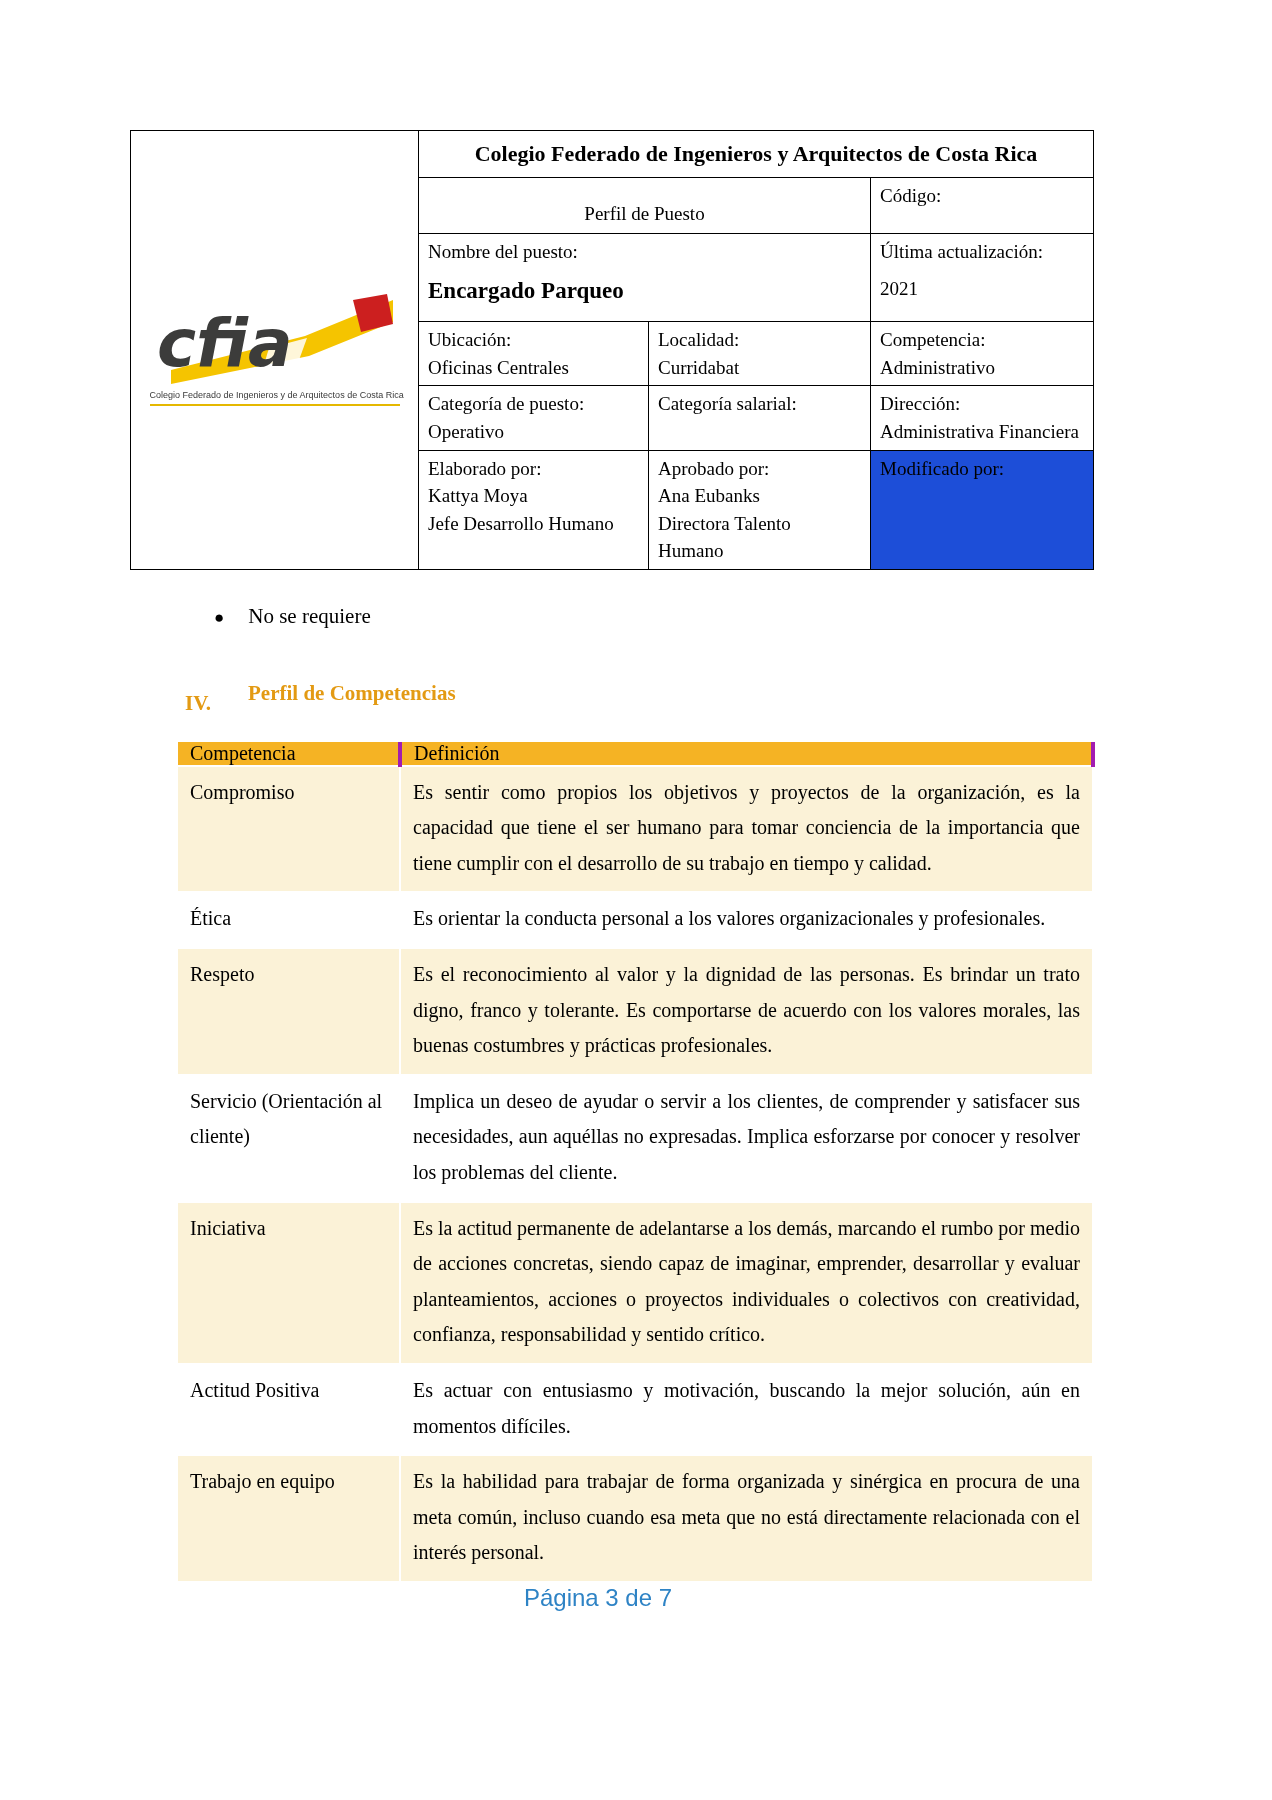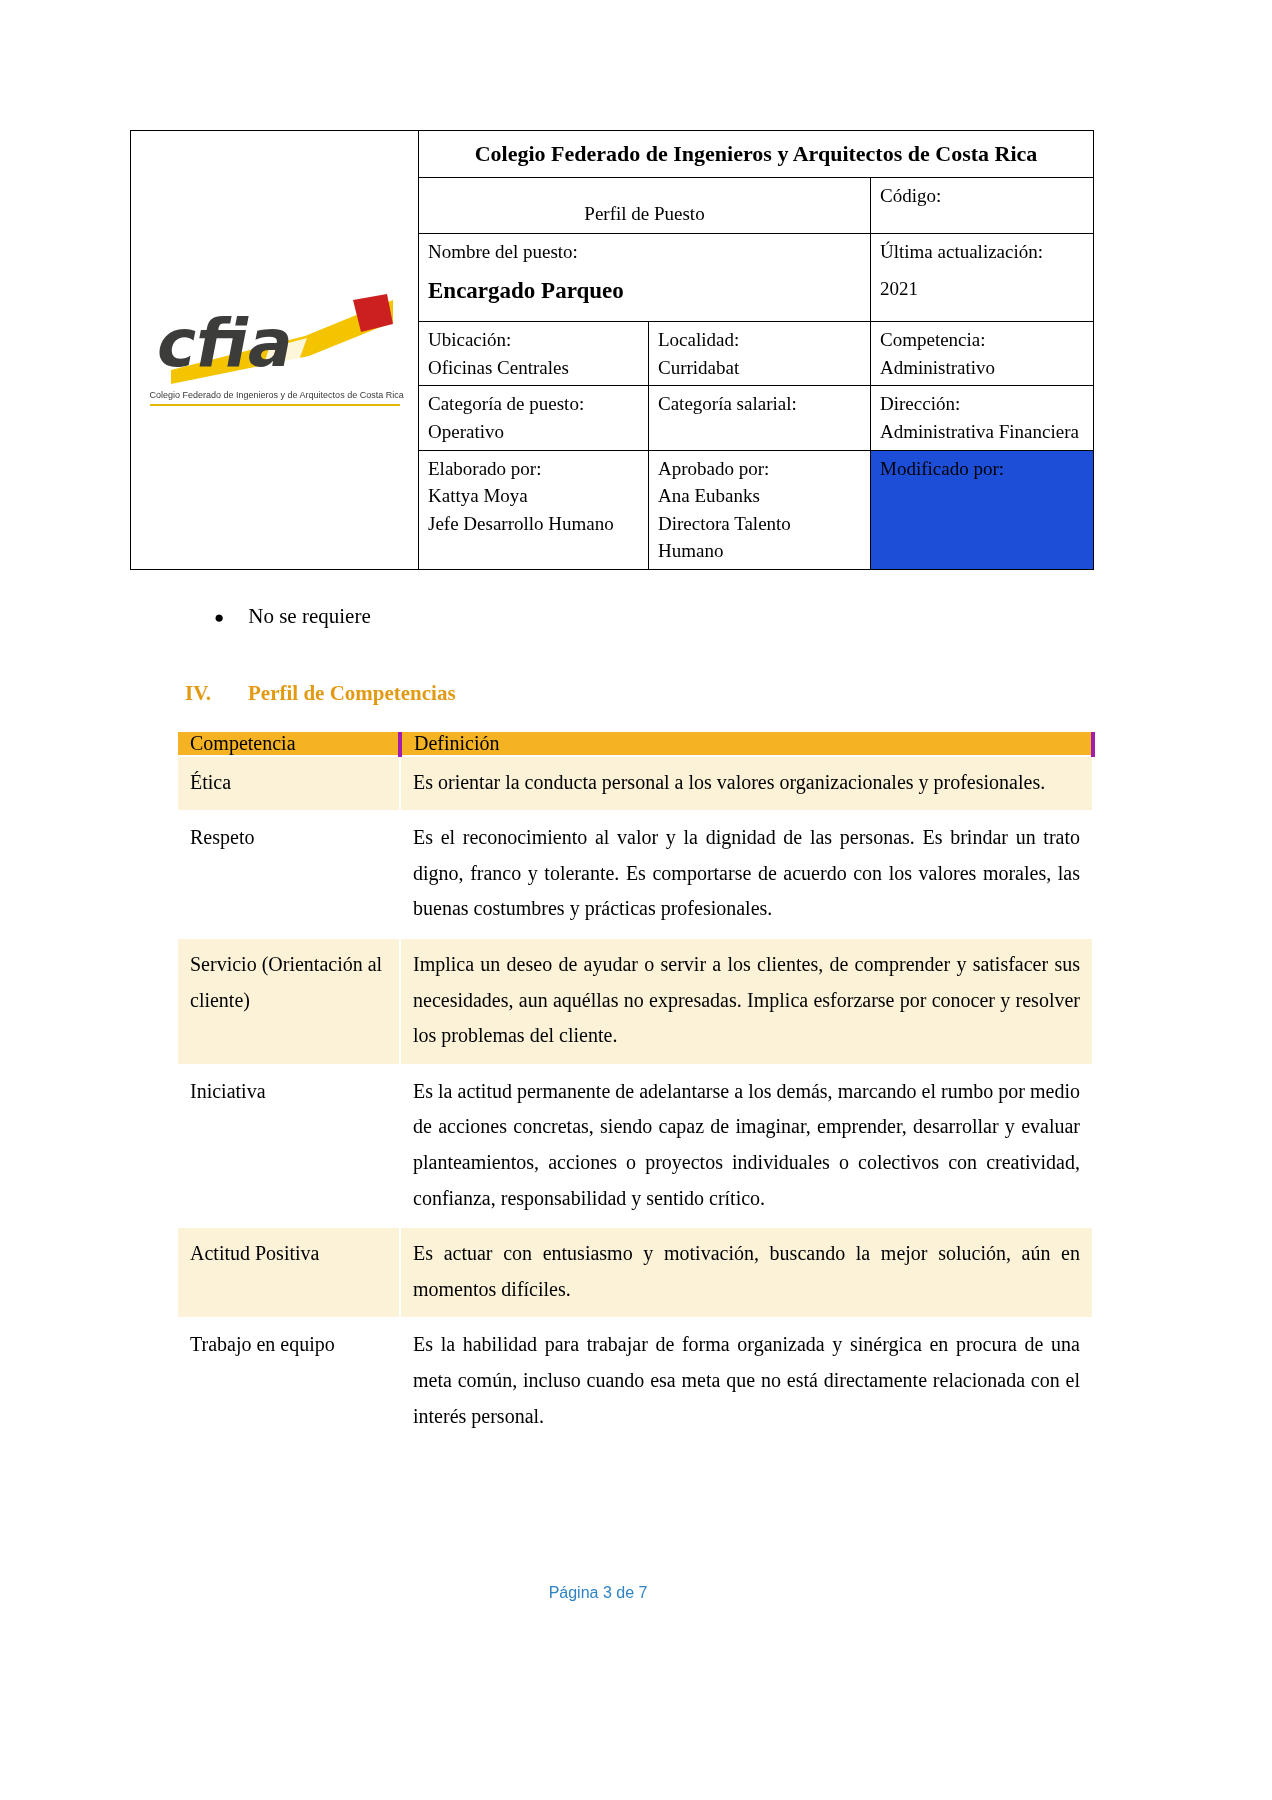--- a/index.html
+++ b/index.html
@@ -65,21 +65,21 @@
   .bullet-marker { font-size: 17px; }
 
   
   .section-heading {
     display: flex;
     margin: 52px 0 0 55px;
     font-weight: bold;
     font-size: 21px;
     color: #E39A13;
   }
-  .section-number { width: 63px; }
+  .section-number { width: 63px; margin-top: 10px; }
 
   
   table.comp-table {
     border-collapse: collapse;
     width: 915px;
     margin: 26px 0 0 48px;
     font-size: 20px;
     table-layout: fixed;
   }
   .comp-table th {
@@ -102,21 +102,21 @@
   .comp-table td.def { text-align: justify; }
 
   
   .page-footer {
     position: absolute;
     top: 1584px;
     left: 0;
     width: 1196px;
     text-align: center;
     font-family: "Liberation Sans", sans-serif;
-    font-size: 16px;
+    font-size: 24px;
     color: #2E83C5;
   }
 </style>
 </head>
 <body>
 
 <div class="page">
 
   <table class="header-table">
     <colgroup>
@@ -215,20 +215,24 @@
         <col style="width:693px">
     </colgroup>
     <thead>
       <tr>
         <th>Competencia</th>
         <th>Definición</th>
       </tr>
     </thead>
     <tbody>
       <tr>
+        <td>Compromiso</td>
+        <td class="def">Es sentir como propios los objetivos y proyectos de la organización, es la capacidad que tiene el ser humano para tomar conciencia de la importancia que tiene cumplir con el desarrollo de su trabajo en tiempo y calidad.</td>
+      </tr>
+      <tr>
         <td>Ética</td>
         <td class="def">Es orientar la conducta personal a los valores organizacionales y profesionales.</td>
       </tr>
       <tr>
         <td>Respeto</td>
         <td class="def">Es el reconocimiento al valor y la dignidad de las personas.  Es brindar un trato digno, franco y tolerante.  Es comportarse de acuerdo con los valores morales, las buenas costumbres y prácticas profesionales.</td>
       </tr>
       <tr>
         <td>Servicio (Orientación al cliente)</td>
         <td class="def">Implica un deseo de ayudar o servir a los clientes, de comprender y satisfacer sus necesidades, aun aquéllas no expresadas. Implica esforzarse por conocer y resolver los problemas del cliente.</td>

